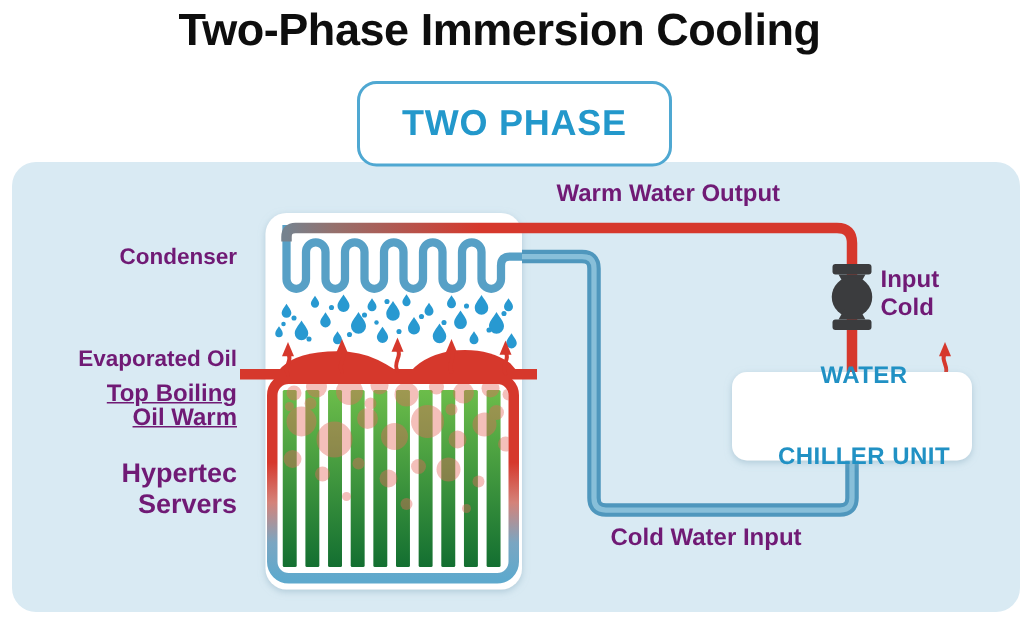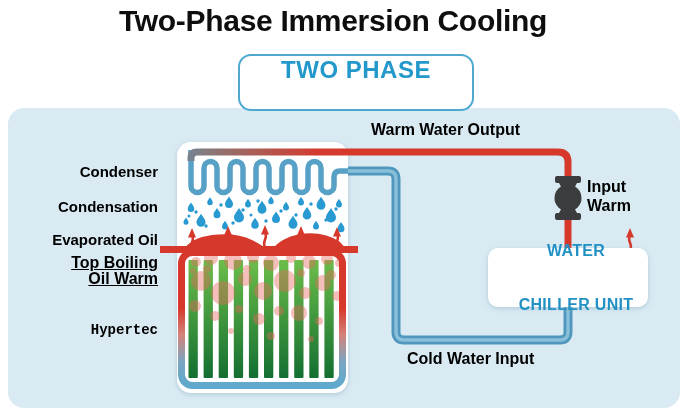--- a/index.html
+++ b/index.html
@@ -6,42 +6,42 @@
   .stage{
     position:relative;width:690px;height:420px;overflow:hidden;background:#ffffff;
     font-family:"Liberation Sans","DejaVu Sans",sans-serif;
   }
   .title{
     position:absolute;top:4px;left:0;width:690px;text-align:center;
     font-size:30px;font-weight:700;color:#0e0e0e;letter-spacing:-0.3px;
     transform:translateX(-12px);margin:0;
   }
   .badge{
-    position:absolute;left:238px;top:54px;width:236px;height:57px;
+    position:absolute;left:238px;top:54px;width:210px;height:57px;
     background:#ffffff;border:2.5px solid #4fa8d2;border-radius:13px;
-    box-sizing:border-box;display:flex;justify-content:center;
+    box-sizing:border-box;display:flex;align-items:center;justify-content:center;
     z-index:5;
   }
   .badge-label{
     font-size:24px;font-weight:700;color:#2398cb;letter-spacing:0.5px;
   }
   .panel{
     position:absolute;left:8px;top:108px;width:672px;height:300px;
     background:#d9eaf3;border-radius:16px;z-index:1;
   }
   svg.diagram{position:absolute;left:0;top:0;z-index:2;}
   .lbl{
-    position:absolute;color:#000000;font-weight:700;z-index:6;line-height:1.05;
+    position:absolute;color:#701a75;font-weight:700;z-index:6;line-height:1.05;
   }
   .left-labels{left:0;width:158px;text-align:right;}
   .lbl-condenser{top:164px;font-size:15px;}
   .lbl-condensation{top:199px;font-size:15px;}
   .lbl-evaporated{top:232px;font-size:15px;}
   .lbl-topboiling{top:255px;font-size:16px;line-height:15.5px;text-decoration:underline;}
-  .lbl-servers{top:320px;font-size:14px;line-height:21px;font-family:Liberation Mono, monospace;}
+  .lbl-servers{top:305px;font-size:18px;line-height:21px;}
   .lbl-warm-output{left:371px;top:122px;font-size:16px;}
   .lbl-warm-pump{left:587px;top:177px;font-size:16px;line-height:19px;}
   .lbl-cold-input{left:407px;top:351px;font-size:16px;text-align:center;}
   .chiller-text{
     position:absolute;left:488px;top:248px;width:176px;height:59px;
     display:flex;flex-direction:column;align-items:center;justify-content:center;
     color:#2191c4;font-size:16px;font-weight:700;line-height:19.5px;
     letter-spacing:0.3px;z-index:6;text-align:center;gap:34px;
   }
 </style>
@@ -219,40 +219,38 @@
       <polygon points="563,206 573,206 577,213 559,213"></polygon>
       <rect x="555" y="213" width="26" height="7" rx="2"></rect>
     </g>
 
     <rect x="488" y="248" width="160" height="59" rx="10" fill="#ffffff" filter="url(#softShadow)"></rect>
   </svg>
 
   <div class="lbl left-labels lbl-condenser">
     <span>Condenser</span>
   </div>
-  <div class="lbl left-labels lbl-condensation">
-    <span>Condensation</span>
-  </div>
   <div class="lbl left-labels lbl-evaporated">
     <span>Evaporated Oil</span>
   </div>
   <div class="lbl left-labels lbl-topboiling">
     <div>Top Boiling</div>
     <div>Oil Warm</div>
   </div>
   <div class="lbl left-labels lbl-servers">
     <div>Hypertec</div>
+    <div>Servers</div>
   </div>
 
   <div class="lbl lbl-warm-output">
     <span>Warm Water Output</span>
   </div>
   <div class="lbl lbl-warm-pump">
     <div>Input</div>
-    <div>Warm</div>
+    <div>Cold</div>
   </div>
   <div class="lbl lbl-cold-input">
     <span>Cold Water Input</span>
   </div>
   <div class="chiller-text">
     <div>WATER</div>
     <div>CHILLER UNIT</div>
   </div>
 
 </div>

